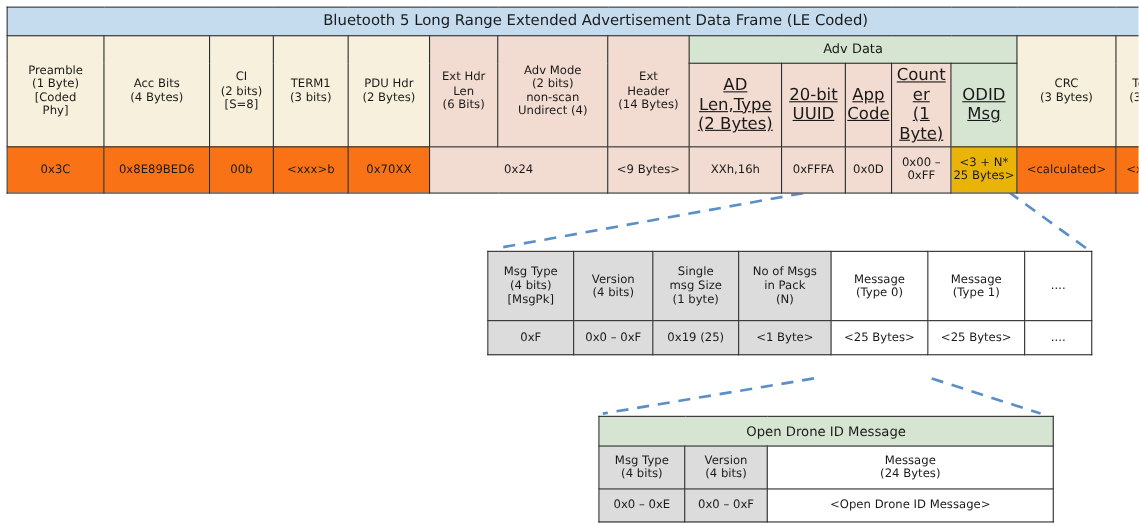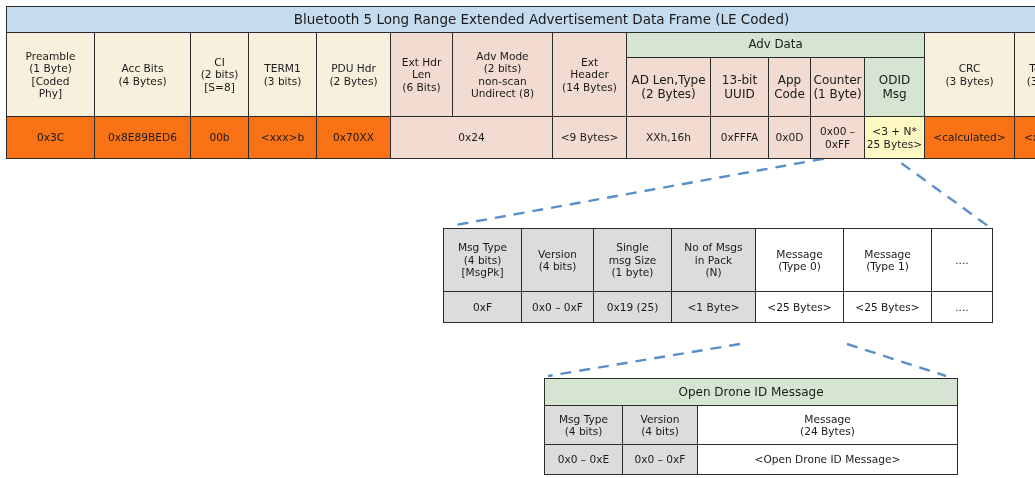--- a/index.html
+++ b/index.html
@@ -69,27 +69,28 @@
   #bt-frame .hdr.pink, #bt-frame .val.pink {
     background: #f2dbd0;
   }
   #bt-frame .advdata-band {
     background: #d6e5d2;
     font-size: 11.8px;
     height: 20px;
   }
   #bt-frame .hdr.sub {
     height: 54px;
-    font-size: 12px;
+    font-size: 15px;
+    text-decoration: underline;
   }
   #bt-frame .odid-green {
     background: #d6e5d2;
   }
   #bt-frame .val.odid-green {
-    background: #fef9c3;
+    background: #eab308;
   }
 
   
   #pack-note {
     position: absolute;
     left: 485px;
     top: 205px;
     width: 520px;
     text-align: center;
     font-size: 11.6px;
@@ -207,21 +208,21 @@
         </td>
         <td class="hdr pink" rowspan="2">
           <span>Ext Hdr</span><br>
           <span>Len</span><br>
           <span>(6 Bits)</span>
         </td>
         <td class="hdr pink" rowspan="2">
           <span>Adv Mode</span><br>
           <span>(2 bits)</span><br>
           <span>non-scan</span><br>
-          <span>Undirect (8)</span>
+          <span>Undirect (4)</span>
         </td>
         <td class="hdr pink" rowspan="2">
           <span>Ext</span><br>
           <span>Header</span><br>
           <span>(14 Bytes)</span>
         </td>
         <td class="advdata-band" colspan="5">Adv Data</td>
         <td class="hdr" rowspan="2">
           <span>CRC</span><br>
           <span>(3 Bytes)</span>
@@ -230,21 +231,21 @@
           <span>Term2</span><br>
           <span>(3 bits)</span>
         </td>
       </tr>
       <tr>
         <td class="hdr pink sub">
           <span>AD Len,Type</span><br>
           <span>(2 Bytes)</span>
         </td>
         <td class="hdr pink sub">
-          <span>13-bit</span><br>
+          <span>20-bit</span><br>
           <span>UUID</span>
         </td>
         <td class="hdr pink sub">
           <span>App</span><br>
           <span>Code</span>
         </td>
         <td class="hdr pink sub">
           <span>Counter</span><br>
           <span>(1 Byte)</span>
         </td>

